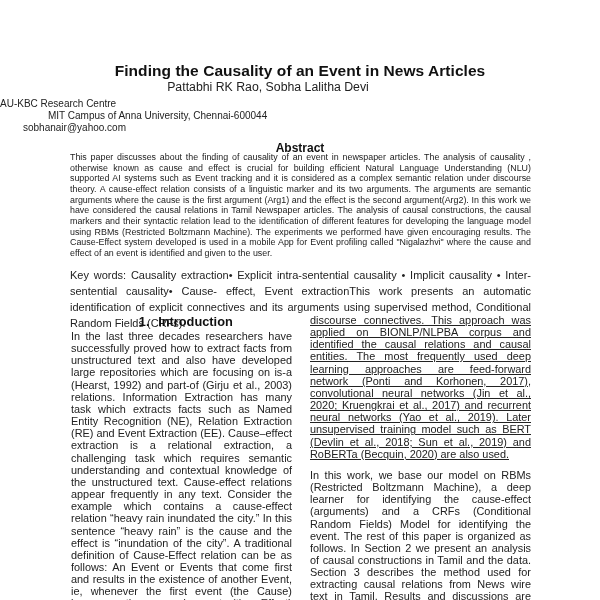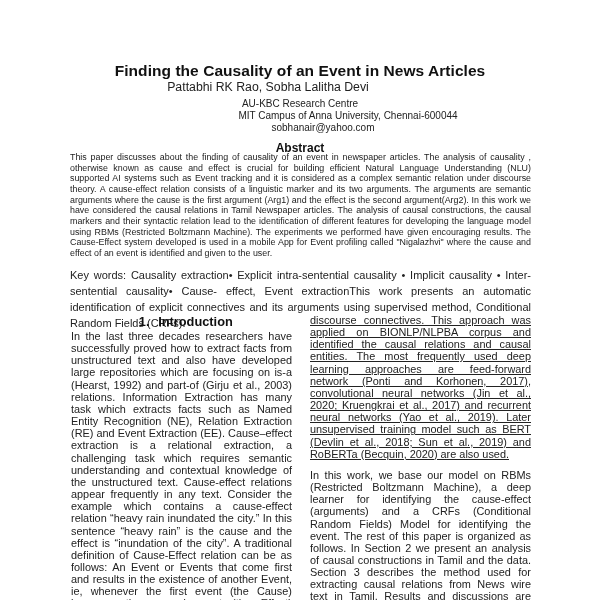--- a/index.html
+++ b/index.html
@@ -1,20 +1,20 @@
 <!DOCTYPE html>
 <html><head>
 <meta charset="utf-8">
 <style>
   html, body { margin: 0; padding: 0; background: #ffffff; }
   body { width: 600px; height: 600px; overflow: hidden; position: relative; font-family: "Liberation Sans", sans-serif; color: #1a1a1a; }
   .page { position: absolute; left: 0; top: 0; width: 600px; height: 600px; border-radius: 19px; }
   .title { position: absolute; left: 0; width: 600px; top: 62px; text-align: center; font-size: 15.5px; font-weight: bold; color: #111; letter-spacing: 0.05px; }
   .authors { position: absolute; left: 0; width: 536px; top: 80px; text-align: center; font-size: 12.3px; color: #222; }
-  .aff { position: absolute; left: 0; width: 600px; text-align: center; font-size: 10px; color: #222; }
+  .aff { position: absolute; left: 0; width: 600px; text-align: left; font-size: 10px; color: #222; }
   .aff1 { top: 98px; }
   .aff2 { top: 110px; margin-left: 48px; }
   .email { top: 122px; padding-left: 23px; }
   .abstract-heading { position: absolute; left: 0; width: 600px; top: 141px; text-align: center; font-size: 12px; font-weight: bold; color: #111; }
   .abstract-body { position: absolute; left: 70px; width: 461px; top: 152px; font-size: 8.9px; line-height: 10.65px; text-align: justify; color: #222; margin: 0; }
   .keywords { position: absolute; left: 70px; width: 461px; top: 267px; font-size: 11px; line-height: 16px; text-align: justify; color: #222; margin: 0; }
   .col { position: absolute; top: 312px; width: 221px; }
   .col-left { left: 71px; }
   .col-right { left: 310px; }
   .sec-heading { font-size: 12.8px; font-weight: bold; color: #111; margin: 0; line-height: 16px; }

